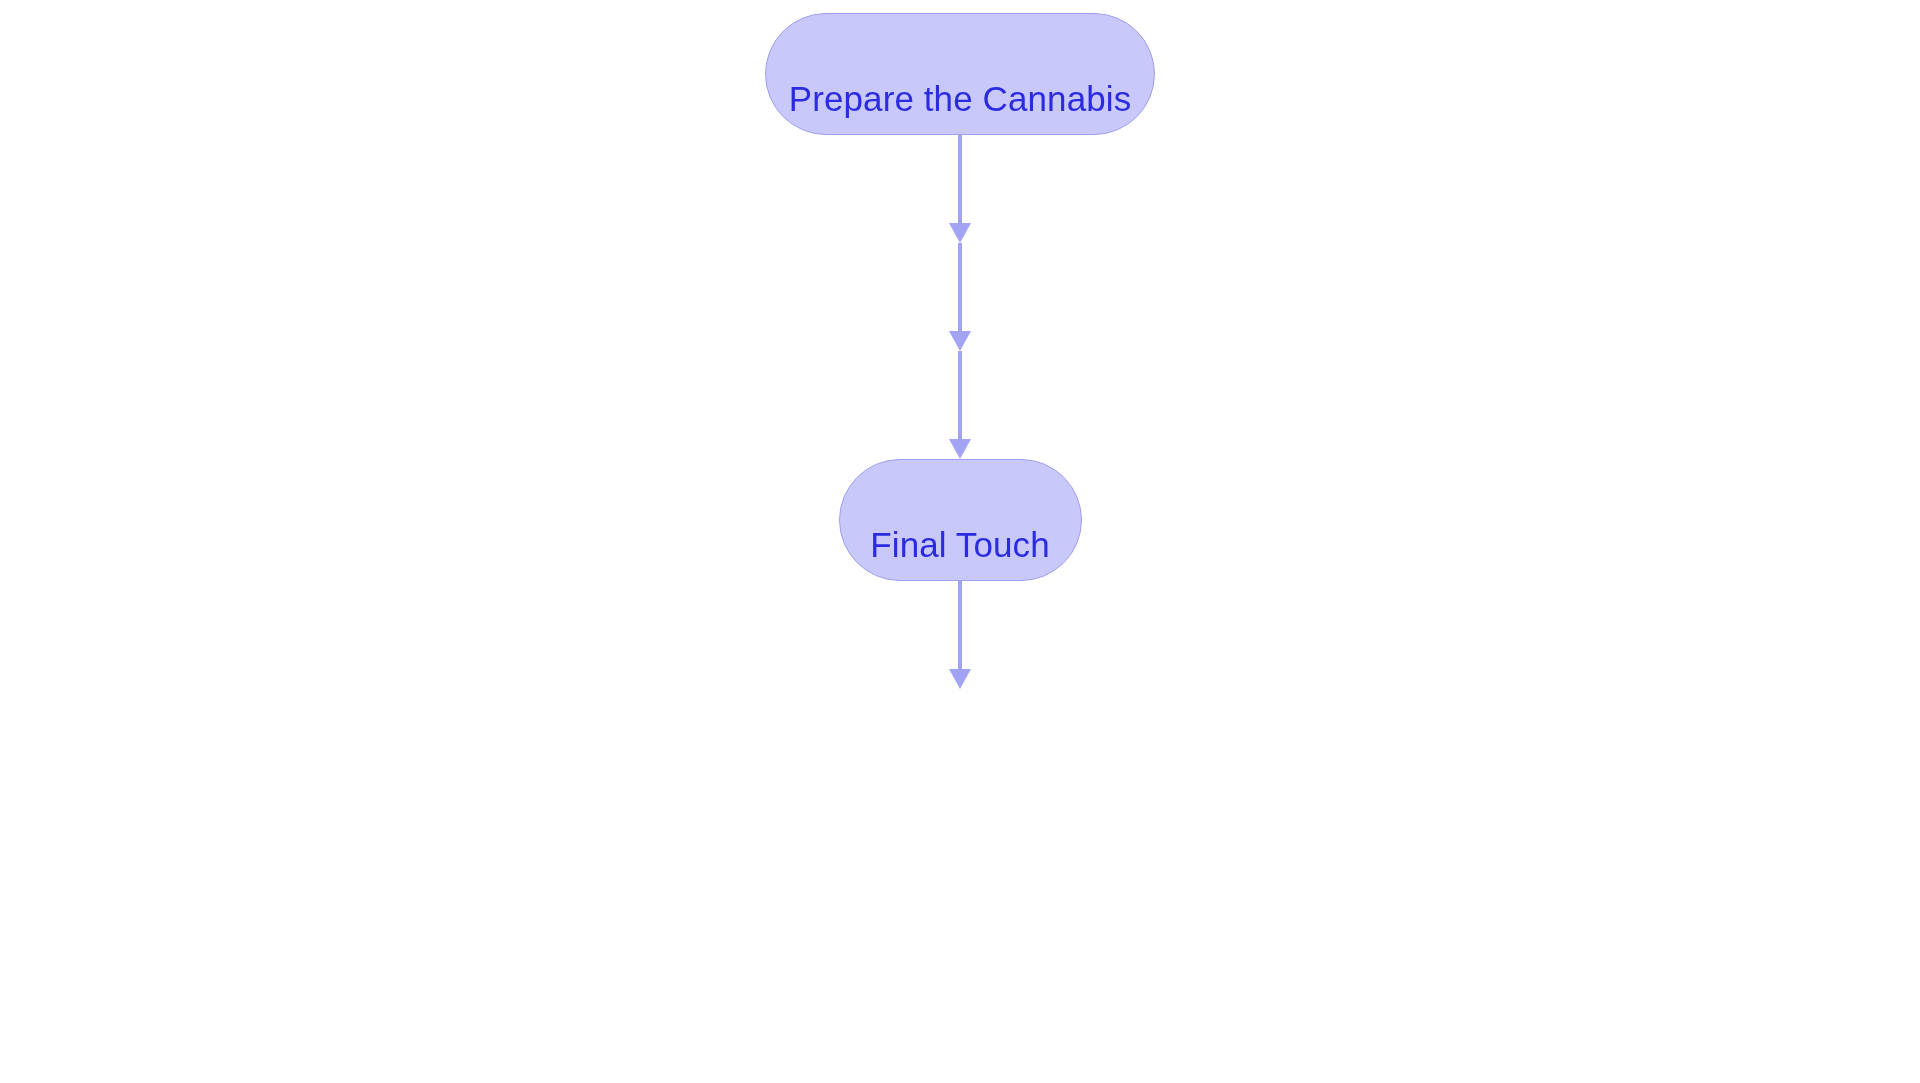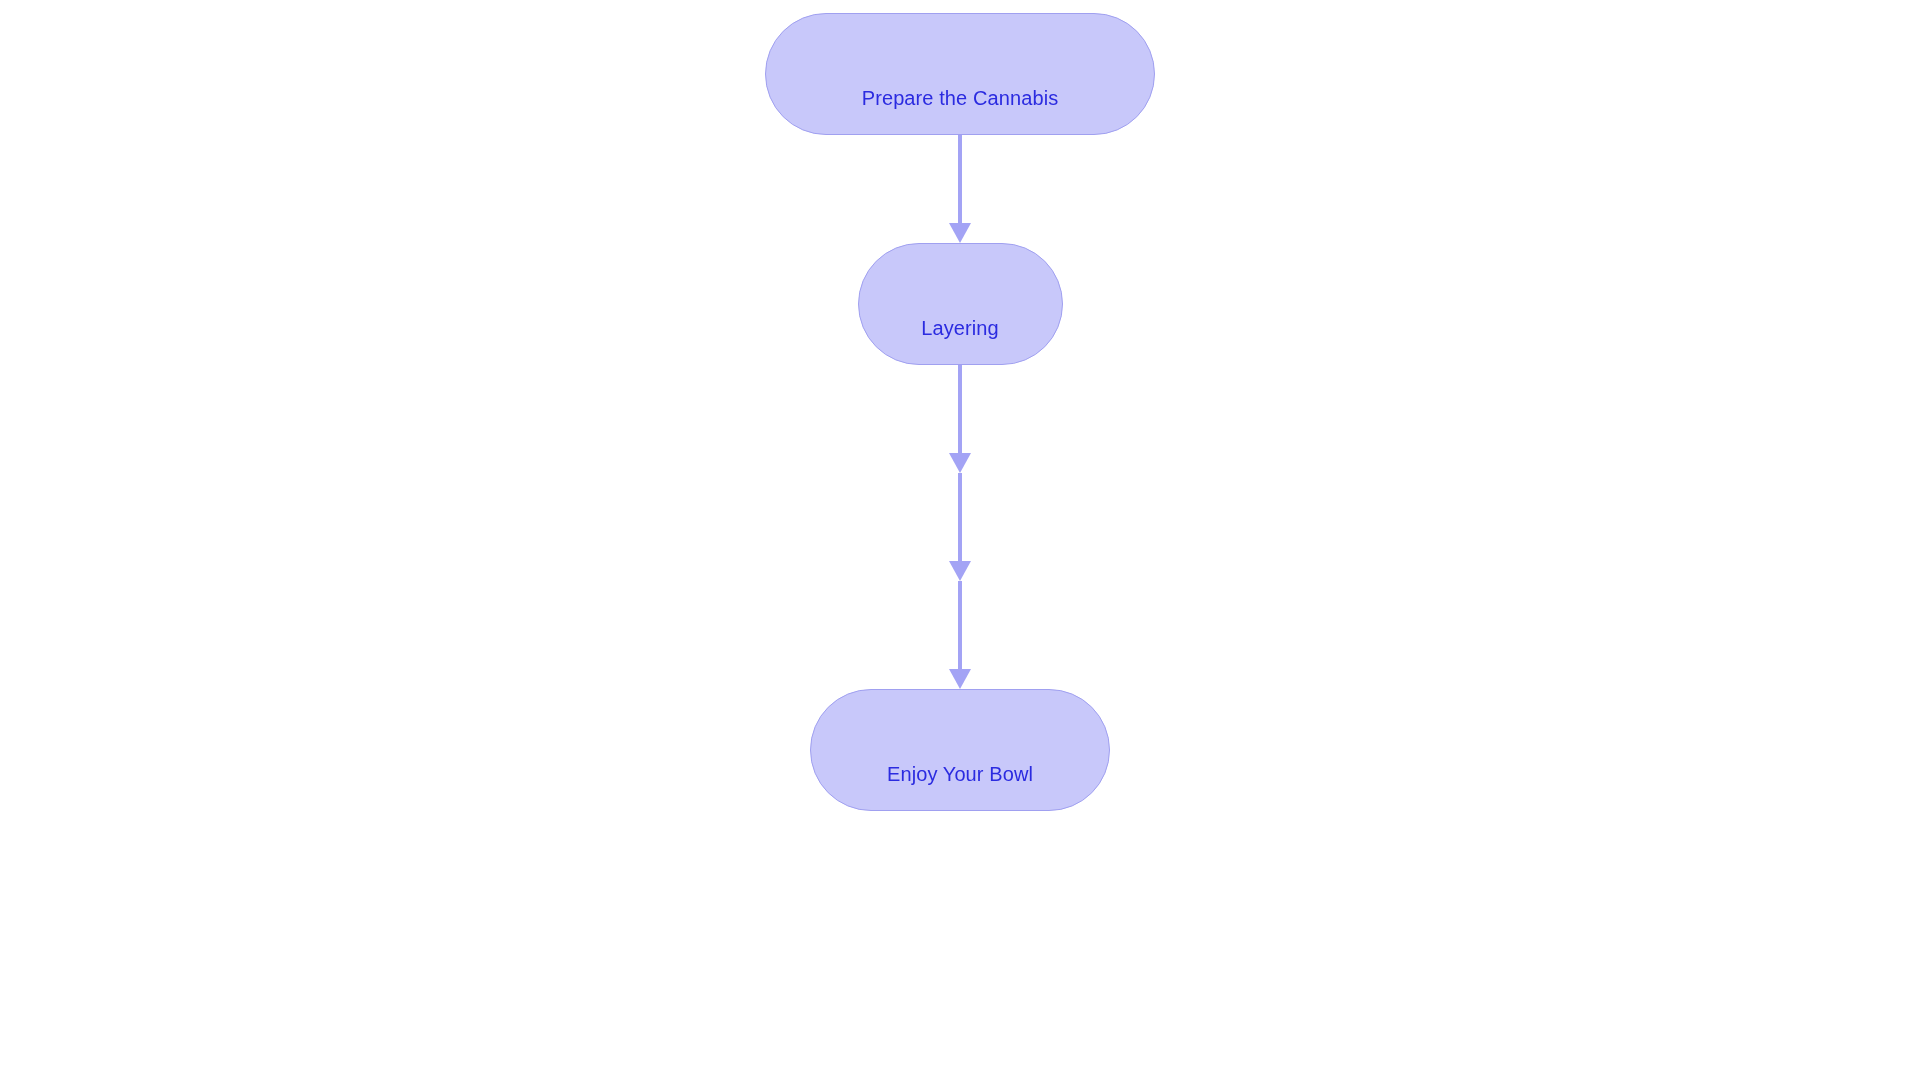--- a/index.html
+++ b/index.html
@@ -42,21 +42,21 @@
     background: #c8c8fa;
     border: 1.5px solid #a0a0f0;
     display: flex;
     align-items: center;
     justify-content: center;
     flex: 0 0 auto;
   }
 
   .node-label {
     font-family: "Liberation Sans", sans-serif;
-    font-size: 20px;
+    font-size: 35px;
     font-weight: 400;
     color: #2b2be0;
     line-height: 1;
     letter-spacing: 0.1px;
     white-space: nowrap;
     padding: 0 34px;
     margin-top: 48px;
   }
 
   .node-1 { width: 390px; }
@@ -103,39 +103,36 @@
 
     <div class="node node-1">
       <span class="node-label">Prepare the Cannabis</span>
     </div>
 
     <div class="connector">
       <div class="conn-line"></div>
       <div class="conn-head"></div>
     </div>
 
-    <div class="node node-2">
-      <span class="node-label">Layering</span>
-    </div>
 
     <div class="connector">
       <div class="conn-line"></div>
       <div class="conn-head"></div>
     </div>
 
 
     <div class="connector">
       <div class="conn-line"></div>
       <div class="conn-head"></div>
     </div>
 
+    <div class="node node-4">
+      <span class="node-label">Final Touch</span>
+    </div>
 
     <div class="connector">
       <div class="conn-line"></div>
       <div class="conn-head"></div>
     </div>
 
-    <div class="node node-5">
-      <span class="node-label">Enjoy Your Bowl</span>
-    </div>
 
   </div>
 </div>
 
 </body></html>

